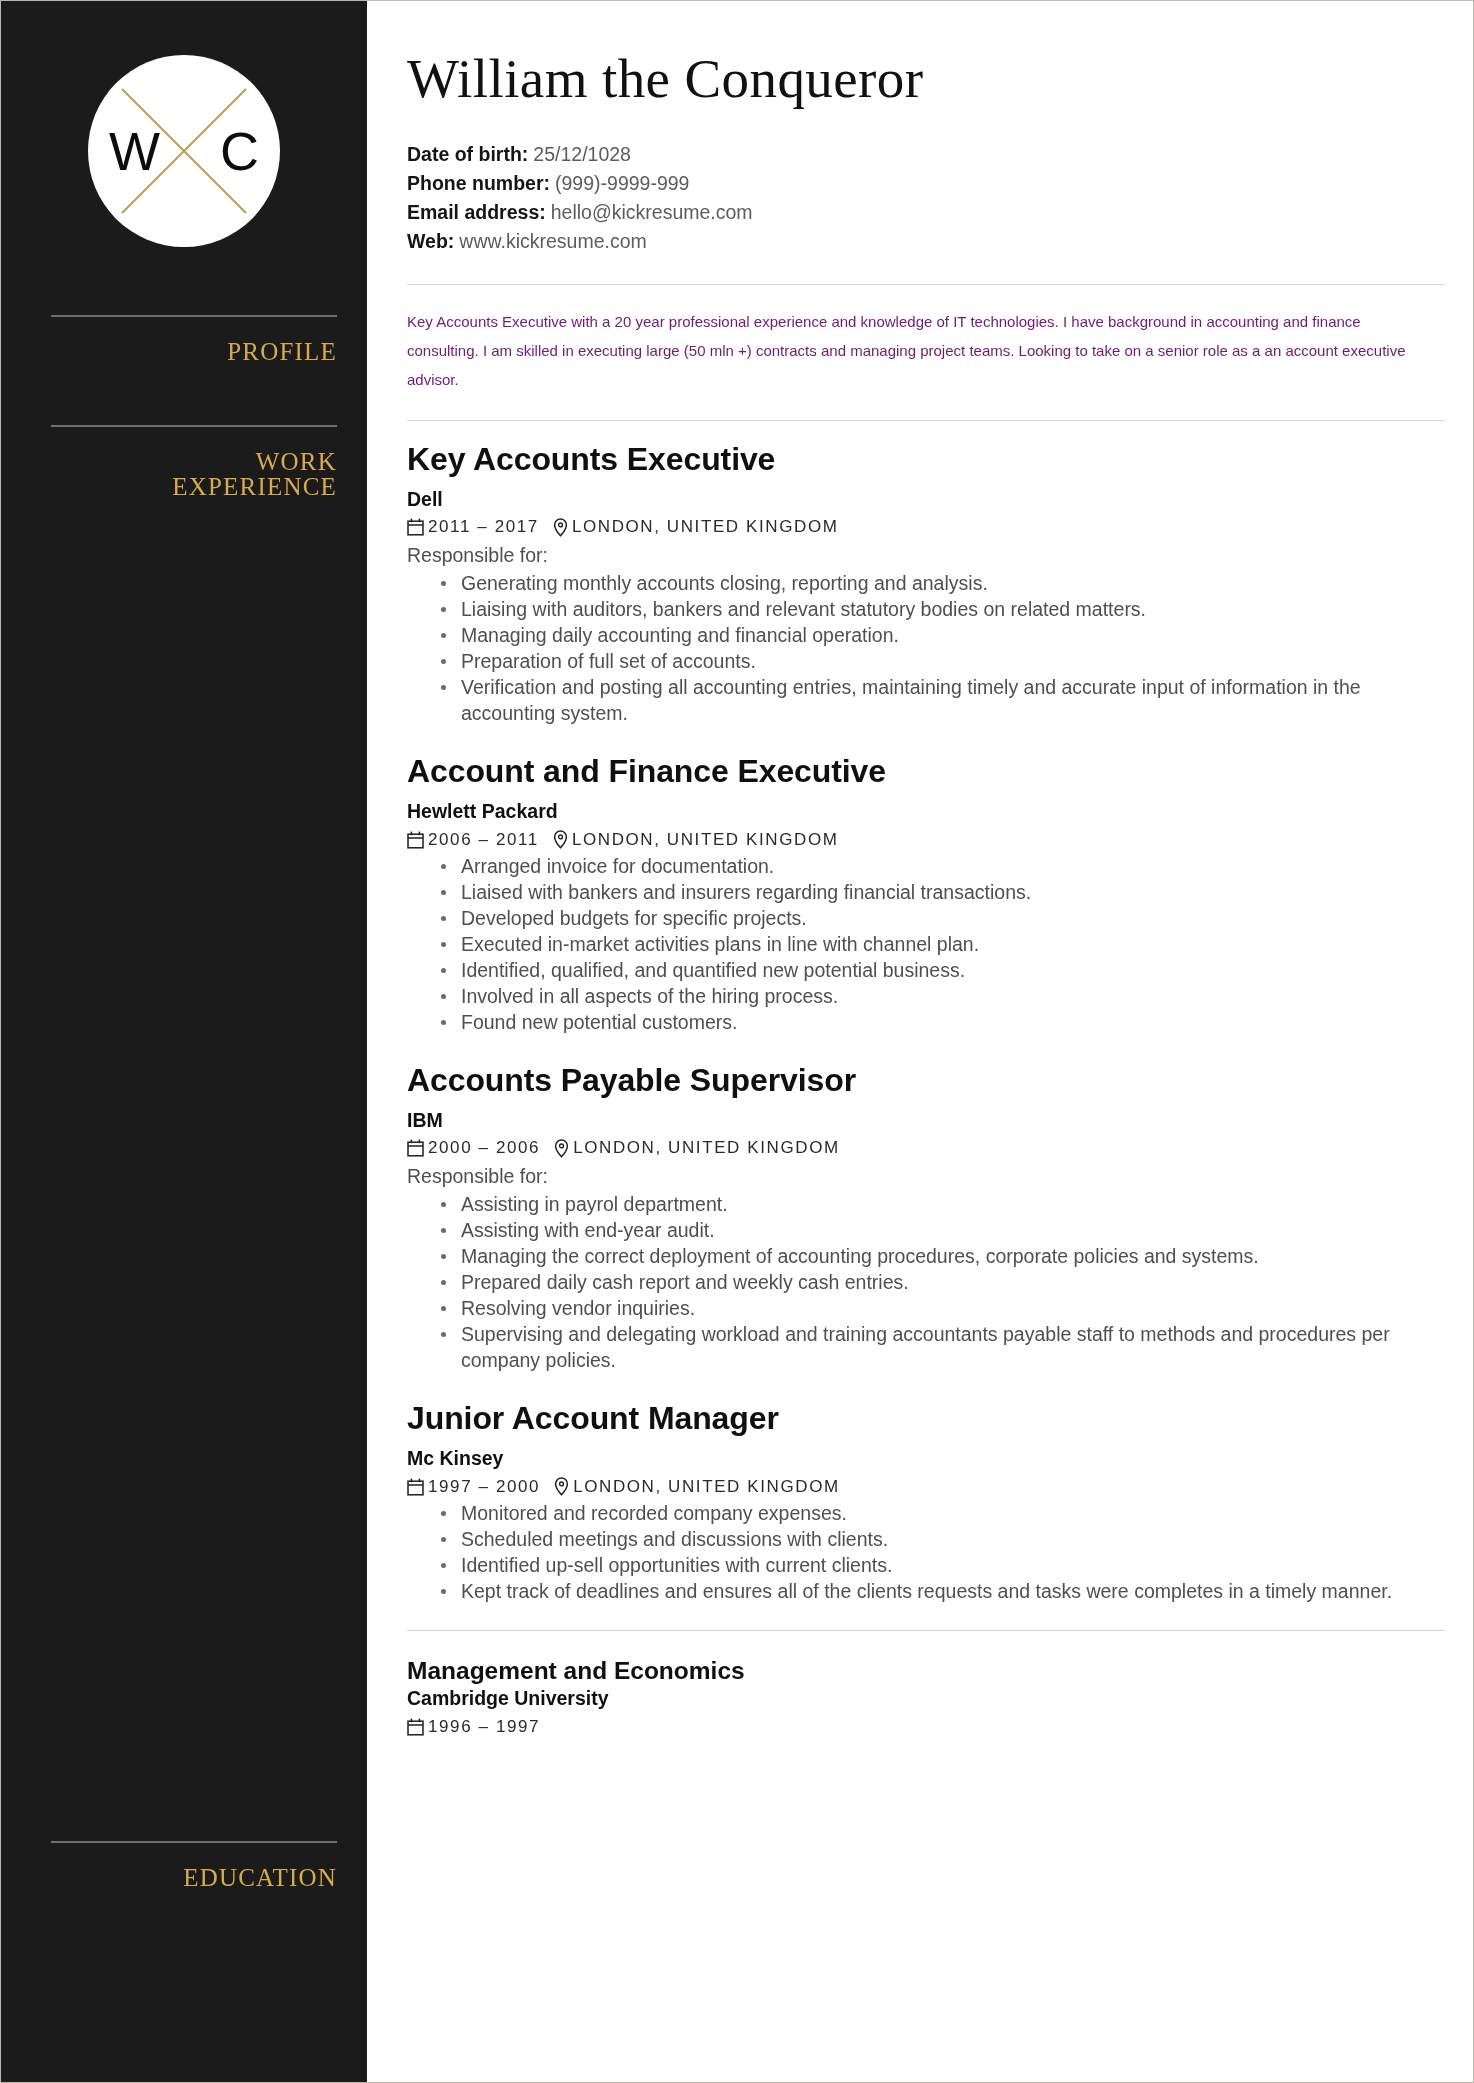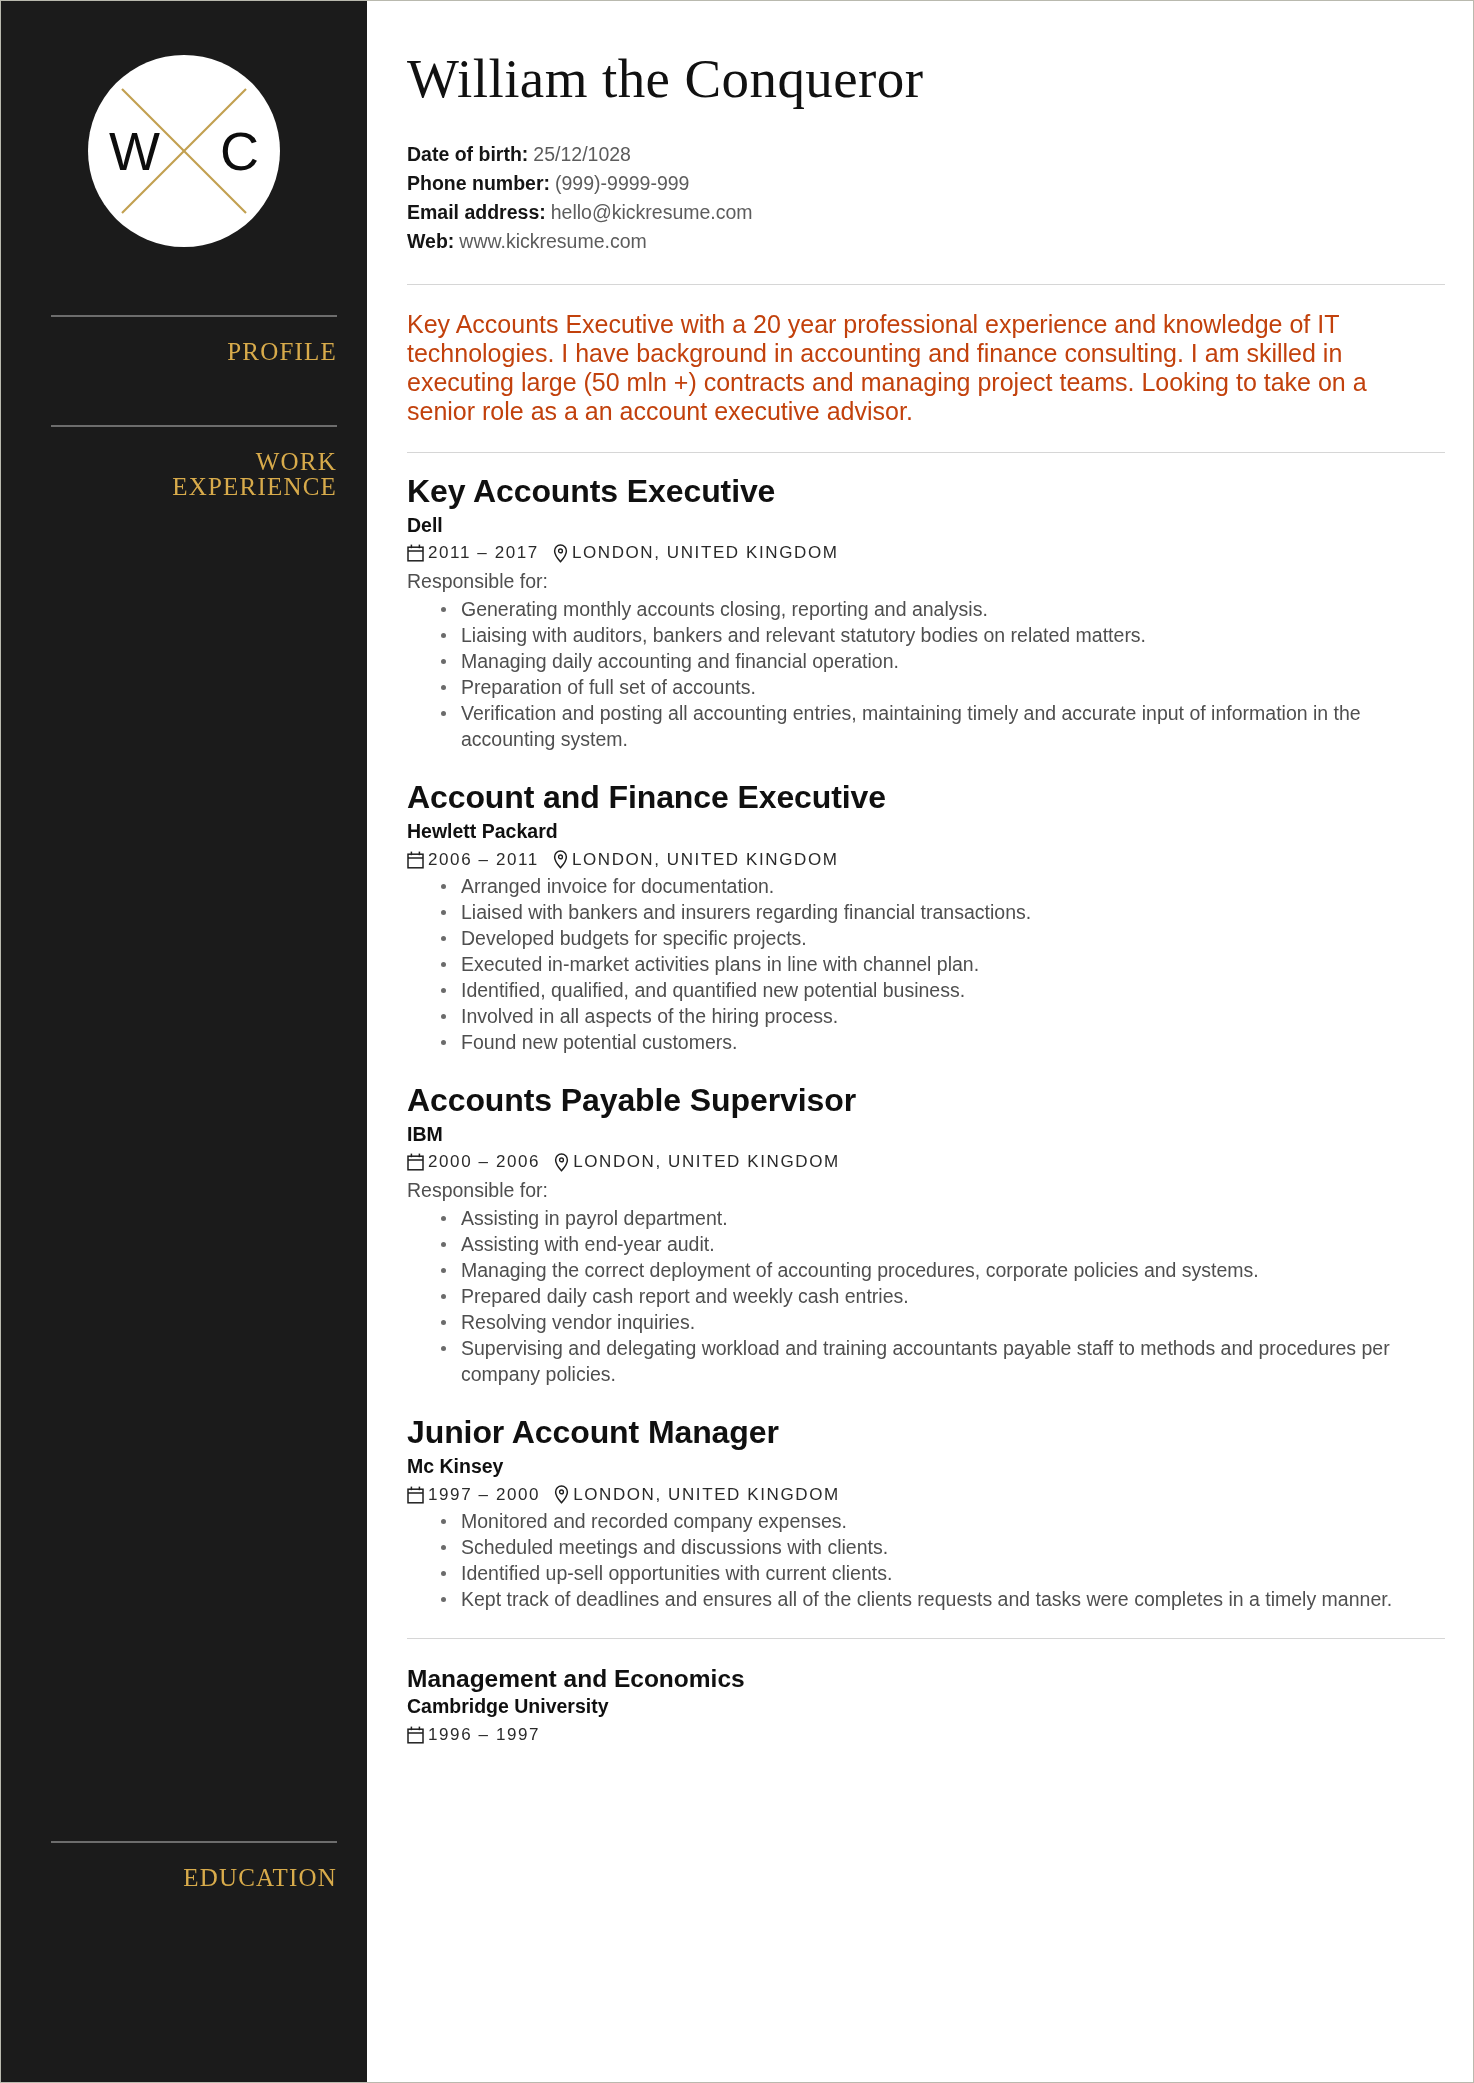--- a/index.html
+++ b/index.html
@@ -114,41 +114,41 @@
   .contact-line .val { color: #5c5c5c; margin-left: 5px; }
 
   .divider {
     height: 1px;
     background: #d6d6d6;
     margin: 28px 0 22px 0;
   }
   .divider.tight { margin: 26px 0 20px 0; }
 
   .profile-text {
-    font-size: 25px;
+    font-size: 15px;
     line-height: 29px;
-    color: #c2410c;
+    color: #701a75;
     max-width: 1000px;
   }
 
   .job { margin-bottom: 27px; }
   .job:last-child { margin-bottom: 0; }
   .job-title {
     font-size: 32px;
     font-weight: bold;
     color: #101010;
     line-height: 1.16;
     letter-spacing: -0.1px;
   }
   .job-company {
     font-size: 19.5px;
     font-weight: bold;
     color: #101010;
     line-height: 1.2;
-    margin-top: 4px;
+    margin-top: 10px;
   }
   .job-meta {
     display: flex;
     align-items: center;
     font-size: 17px;
     color: #2a2a2a;
     letter-spacing: 1.6px;
     margin-top: 5px;
     line-height: 1.3;
   }

